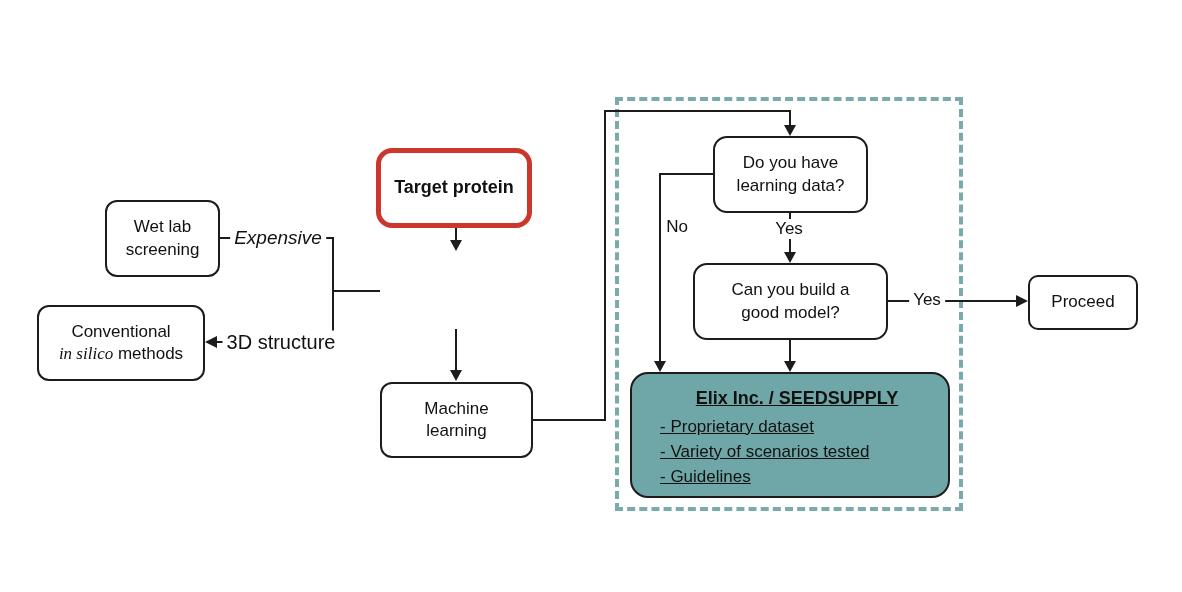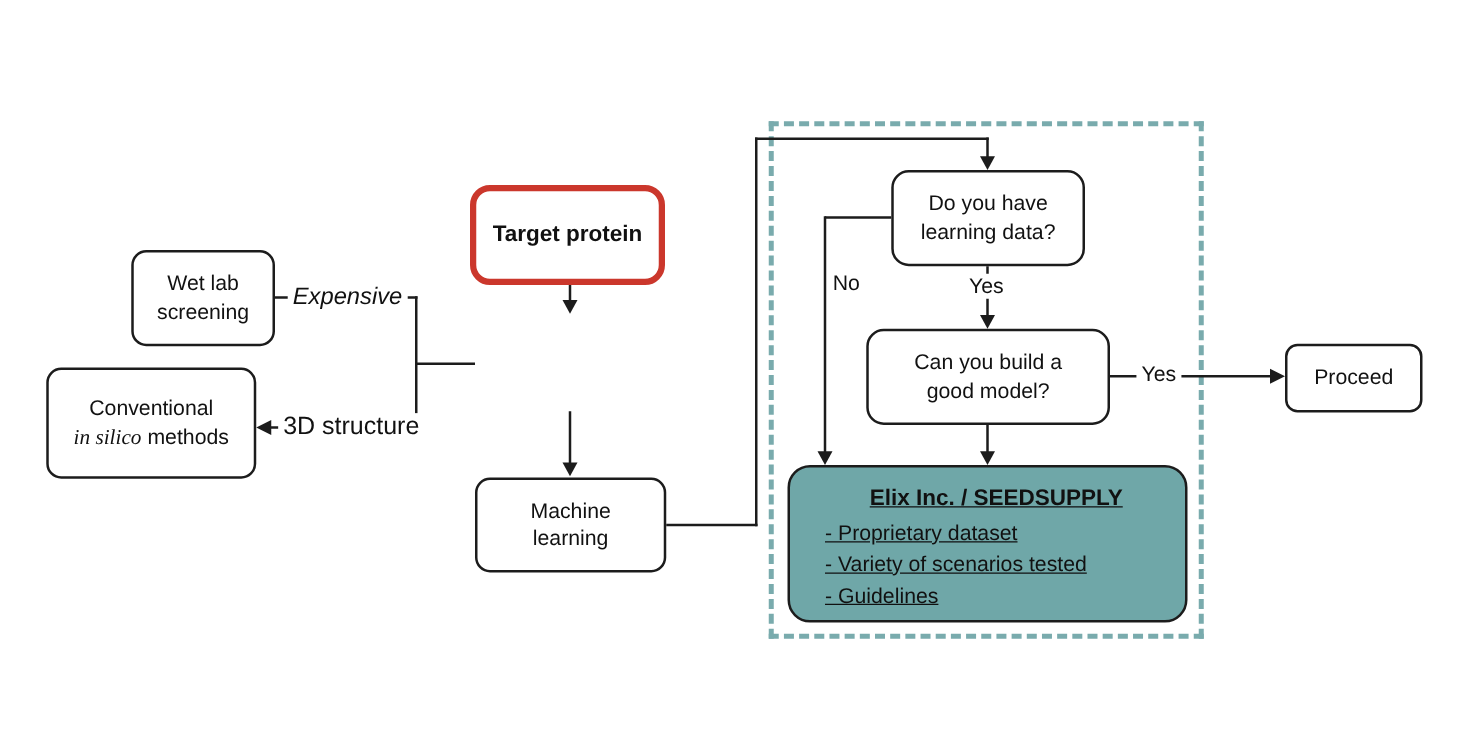--- a/index.html
+++ b/index.html
@@ -146,21 +146,21 @@
   <div class="edge-label small" style="left:281px;top:342px;">3D structure</div>
   <div class="edge-label" style="left:661px;top:227px;margin-left:16px;">No</div>
   <div class="edge-label" style="left:789px;top:229px;">Yes</div>
   <div class="edge-label" style="left:927px;top:300px;">Yes</div>
 
   <div class="node" style="left:105px;top:200px;width:115px;height:77px;">
     <div>Wet lab</div>
     <div>screening</div>
   </div>
 
-  <div class="node" style="left:37px;top:294px;width:168px;height:89px;">
+  <div class="node" style="left:37px;top:305px;width:168px;height:76px;">
     <div>Conventional</div>
     <div><span class="it">in silico</span><span> methods</span></div>
   </div>
 
   <div class="node red" style="left:376px;top:148px;width:156px;height:80px;">
     <div>Target protein</div>
   </div>
 
 
   <div class="node" style="left:380px;top:382px;width:153px;height:76px;">

